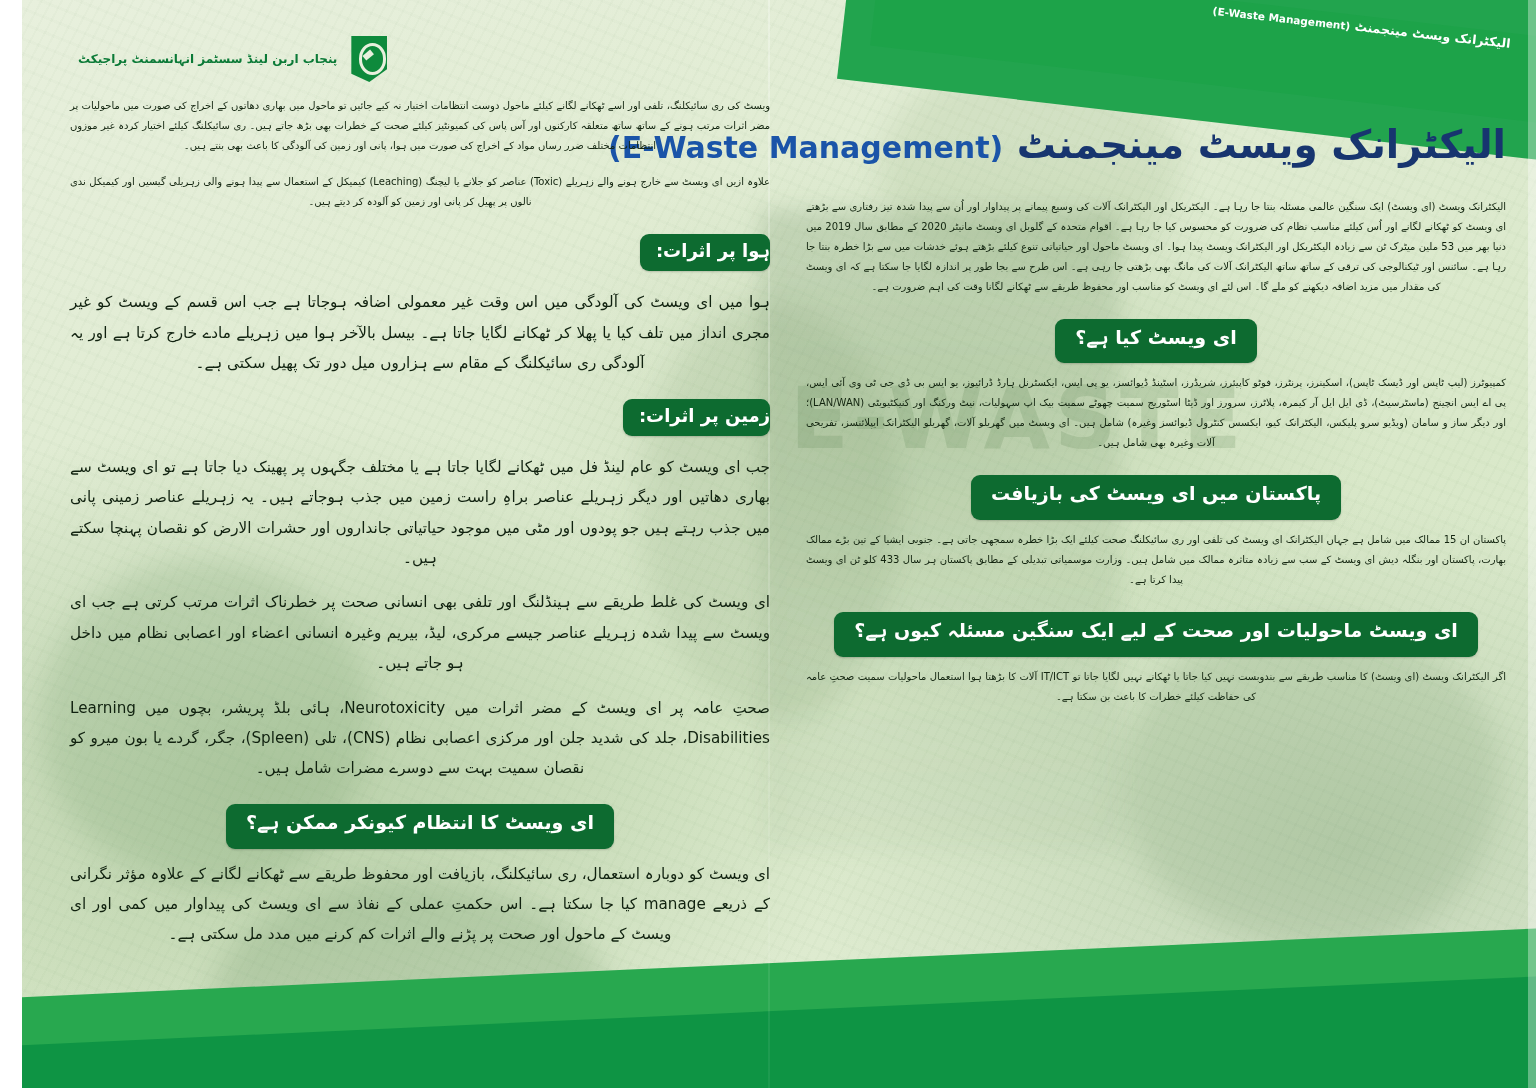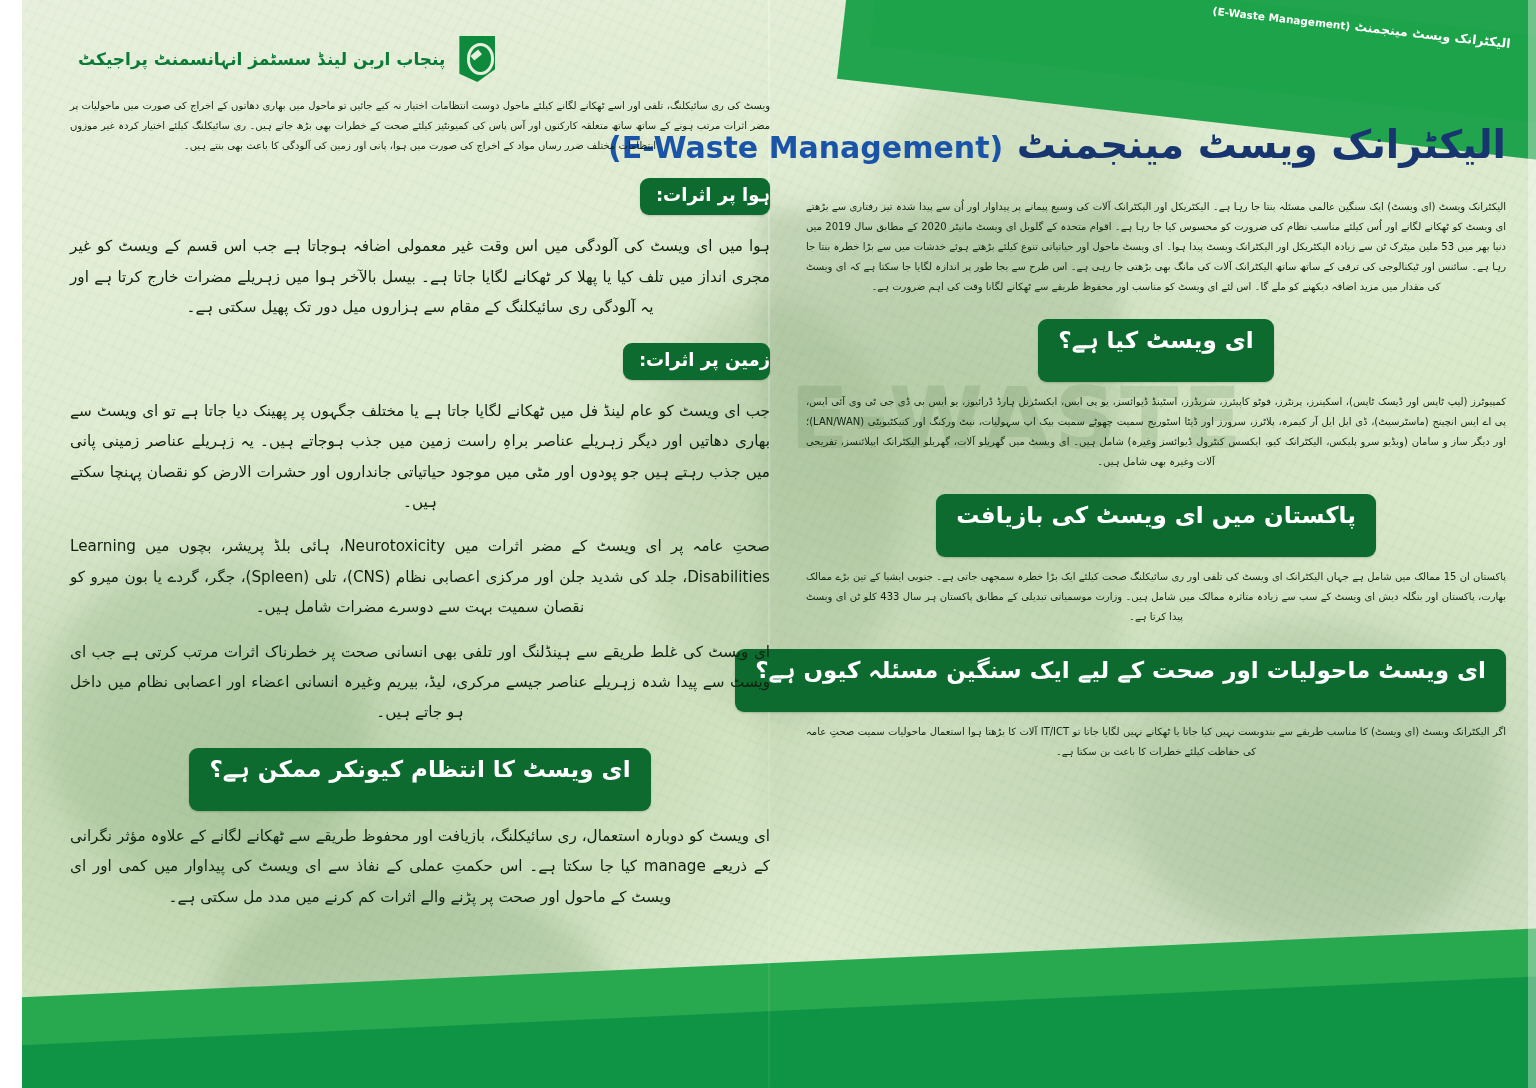--- a/index.html
+++ b/index.html
@@ -158,21 +158,21 @@
     border-radius: 50%;
   }
   .logo-mark .tick {
     position: absolute;
     left: 38%; top: 34%;
     width: 26%; height: 12%;
     background: #e8f0dd;
     transform: rotate(-40deg);
   }
   .logo-text {
-    font-size: 17px;
+    font-size: 12px;
     font-weight: 700;
     color: #0b7a37;
     letter-spacing: 0.5px;
     white-space: nowrap;
   }
 
   .header-tab {
     position: absolute;
     right: 26px;
     top: 36px;
@@ -219,22 +219,22 @@
     color: #12240f;
     text-align: justify;
     text-align-last: center;
   }
 
   .pill {
     display: inline-block;
     background: #0d6b30;
     color: #ffffff;
     border-radius: 9px;
-    padding: 6px 20px 26px 20px;
-    font-size: 23px;
+    padding: 6px 20px 13px 20px;
+    font-size: 19px;
     font-weight: 700;
     line-height: 1.35;
     margin: 6px 0 10px 0;
     white-space: nowrap;
     box-shadow: 0 1px 2px rgba(0,0,0,0.18);
   }
   .pill-row { text-align: center; }
 
   .inline-head-wrap {
     margin: 8px 0 6px 0;
@@ -311,34 +311,35 @@
       <span class="pill">ای ویسٹ ماحولیات اور صحت کے لیے ایک سنگین مسئلہ کیوں ہے؟</span>
     </div>
     <p class="body">اگر الیکٹرانک ویسٹ (ای ویسٹ) کا مناسب طریقے سے بندوبست نہیں کیا جاتا یا ٹھکانے نہیں لگایا جاتا تو IT/ICT آلات کا بڑھتا ہوا استعمال ماحولیات سمیت صحتِ عامہ کی حفاظت کیلئے خطرات کا باعث بن سکتا ہے۔</p>
 
   </div>
 
   <div class="col col-left">
 
     <p class="body">ویسٹ کی ری سائیکلنگ، تلفی اور اسے ٹھکانے لگانے کیلئے ماحول دوست انتظامات اختیار نہ کیے جائیں تو ماحول میں بھاری دھاتوں کے اخراج کی صورت میں ماحولیات پر مضر اثرات مرتب ہونے کے ساتھ ساتھ متعلقہ کارکنوں اور آس پاس کی کمیونٹیز کیلئے صحت کے خطرات بھی بڑھ جاتے ہیں۔ ری سائیکلنگ کیلئے اختیار کردہ غیر موزوں انتظامات مختلف ضرر رساں مواد کے اخراج کی صورت میں ہوا، پانی اور زمین کی آلودگی کا باعث بھی بنتے ہیں۔</p>
 
+    <p class="body">علاوہ ازیں ای ویسٹ سے خارج ہونے والے زہریلے (Toxic) عناصر کو جلانے یا لیچنگ (Leaching) کیمیکل کے استعمال سے پیدا ہونے والی زہریلی گیسیں اور کیمیکل ندی نالوں پر پھیل کر پانی اور زمین کو آلودہ کر دیتے ہیں۔</p>
 
     <div class="inline-head-wrap">
       <span class="pill">ہوا پر اثرات:</span>
     </div>
-    <p class="subpara">ہوا میں ای ویسٹ کی آلودگی میں اس وقت غیر معمولی اضافہ ہوجاتا ہے جب اس قسم کے ویسٹ کو غیر مجری انداز میں تلف کیا یا پھلا کر ٹھکانے لگایا جاتا ہے۔ بیسل بالآخر ہوا میں زہریلے مضرات خارج کرتا ہے اور یہ آلودگی ری سائیکلنگ کے مقام سے ہزاروں میل دور تک پھیل سکتی ہے۔</p>
+    <p class="subpara">ہوا میں ای ویسٹ کی آلودگی میں اس وقت غیر معمولی اضافہ ہوجاتا ہے جب اس قسم کے ویسٹ کو غیر مجری انداز میں تلف کیا یا پھلا کر ٹھکانے لگایا جاتا ہے۔ بیسل بالآخر ہوا میں زہریلے مادے خارج کرتا ہے اور یہ آلودگی ری سائیکلنگ کے مقام سے ہزاروں میل دور تک پھیل سکتی ہے۔</p>
 
     <div class="inline-head-wrap">
       <span class="pill">زمین پر اثرات:</span>
     </div>
     <p class="subpara">جب ای ویسٹ کو عام لینڈ فل میں ٹھکانے لگایا جاتا ہے یا مختلف جگہوں پر پھینک دیا جاتا ہے تو ای ویسٹ سے بھاری دھاتیں اور دیگر زہریلے عناصر براہِ راست زمین میں جذب ہوجاتے ہیں۔ یہ زہریلے عناصر زمینی پانی میں جذب رہتے ہیں جو پودوں اور مٹی میں موجود حیاتیاتی جانداروں اور حشرات الارض کو نقصان پہنچا سکتے ہیں۔</p>
 
+    <p class="subpara">ای ویسٹ کی غلط طریقے سے ہینڈلنگ اور تلفی بھی انسانی صحت پر خطرناک اثرات مرتب کرتی ہے جب ای ویسٹ سے پیدا شدہ زہریلے عناصر جیسے مرکری، لیڈ، بیریم وغیرہ انسانی اعضاء اور اعصابی نظام میں داخل ہو جاتے ہیں۔</p>
+
     <p class="subpara">صحتِ عامہ پر ای ویسٹ کے مضر اثرات میں Neurotoxicity، ہائی بلڈ پریشر، بچوں میں Learning Disabilities، جلد کی شدید جلن اور مرکزی اعصابی نظام (CNS)، تلی (Spleen)، جگر، گردے یا بون میرو کو نقصان سمیت بہت سے دوسرے مضرات شامل ہیں۔</p>
-
-    <p class="subpara">ای ویسٹ کی غلط طریقے سے ہینڈلنگ اور تلفی بھی انسانی صحت پر خطرناک اثرات مرتب کرتی ہے جب ای ویسٹ سے پیدا شدہ زہریلے عناصر جیسے مرکری، لیڈ، بیریم وغیرہ انسانی اعضاء اور اعصابی نظام میں داخل ہو جاتے ہیں۔</p>
 
     <div class="pill-row">
       <span class="pill">ای ویسٹ کا انتظام کیونکر ممکن ہے؟</span>
     </div>
     <p class="subpara">ای ویسٹ کو دوبارہ استعمال، ری سائیکلنگ، بازیافت اور محفوظ طریقے سے ٹھکانے لگانے کے علاوہ مؤثر نگرانی کے ذریعے manage کیا جا سکتا ہے۔ اس حکمتِ عملی کے نفاذ سے ای ویسٹ کی پیداوار میں کمی اور ای ویسٹ کے ماحول اور صحت پر پڑنے والے اثرات کم کرنے میں مدد مل سکتی ہے۔</p>
 
   </div>
 
 </div>
 

